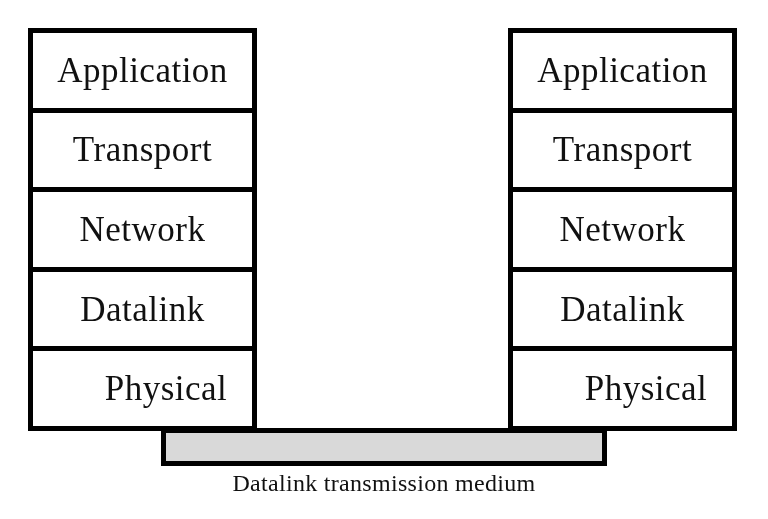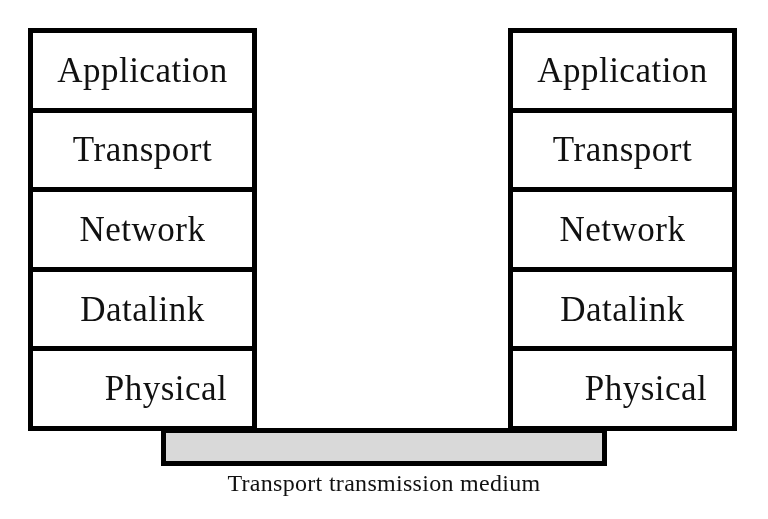--- a/index.html
+++ b/index.html
@@ -77,15 +77,15 @@
   <div class="stack stack-right">
     <div class="layer-box">Application</div>
     <div class="layer-box">Transport</div>
     <div class="layer-box">Network</div>
     <div class="layer-box">Datalink</div>
     <div class="layer-box">Physical</div>
   </div>
 
   <div class="medium-bar"></div>
 
-  <div class="medium-label">Transport transmission medium</div>
+  <div class="medium-label">Datalink transmission medium</div>
 
 </div>
 
 </body></html>

